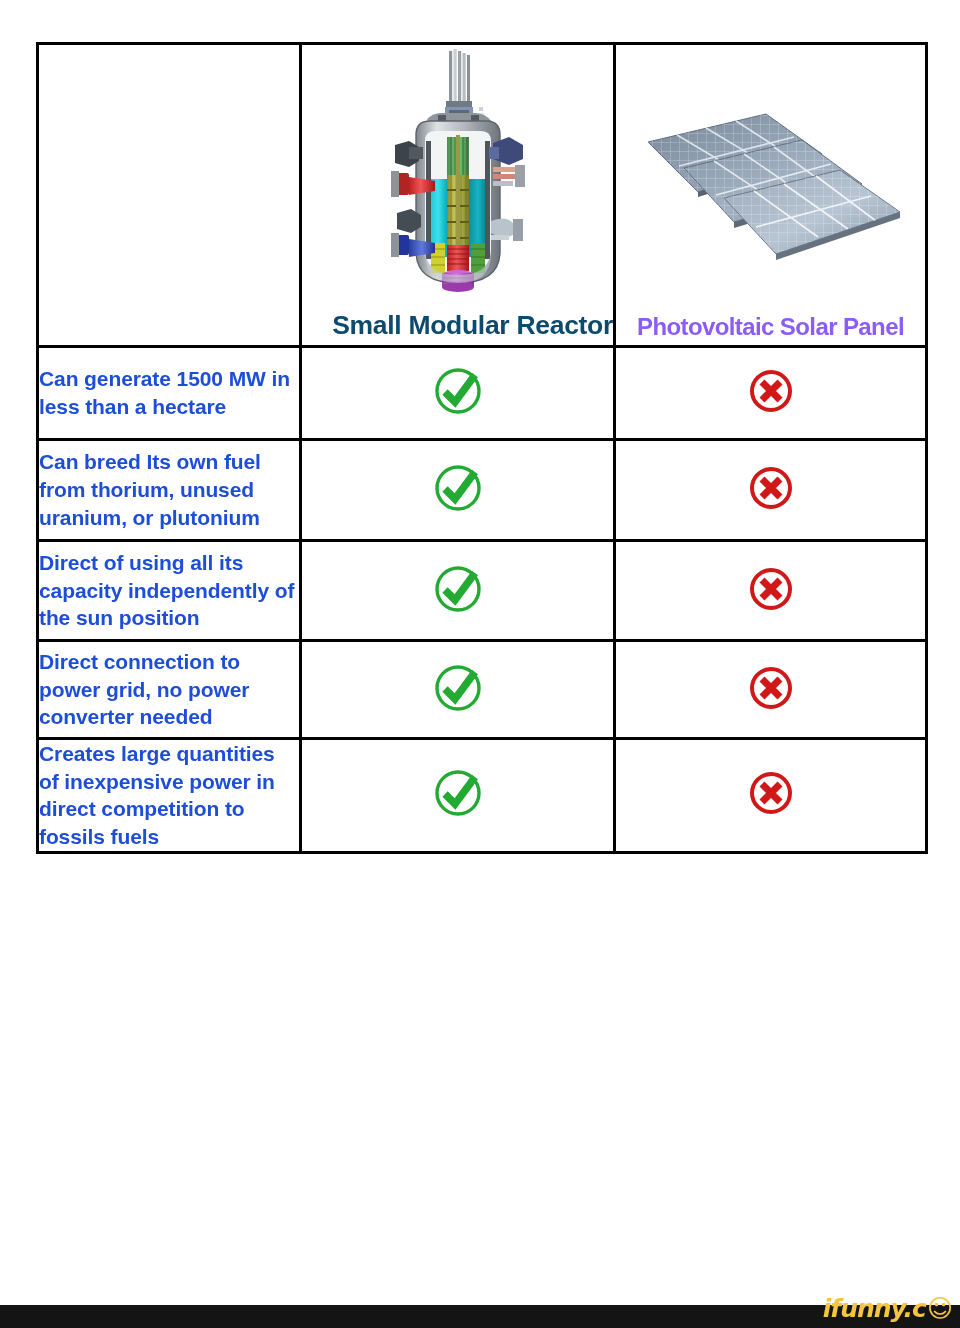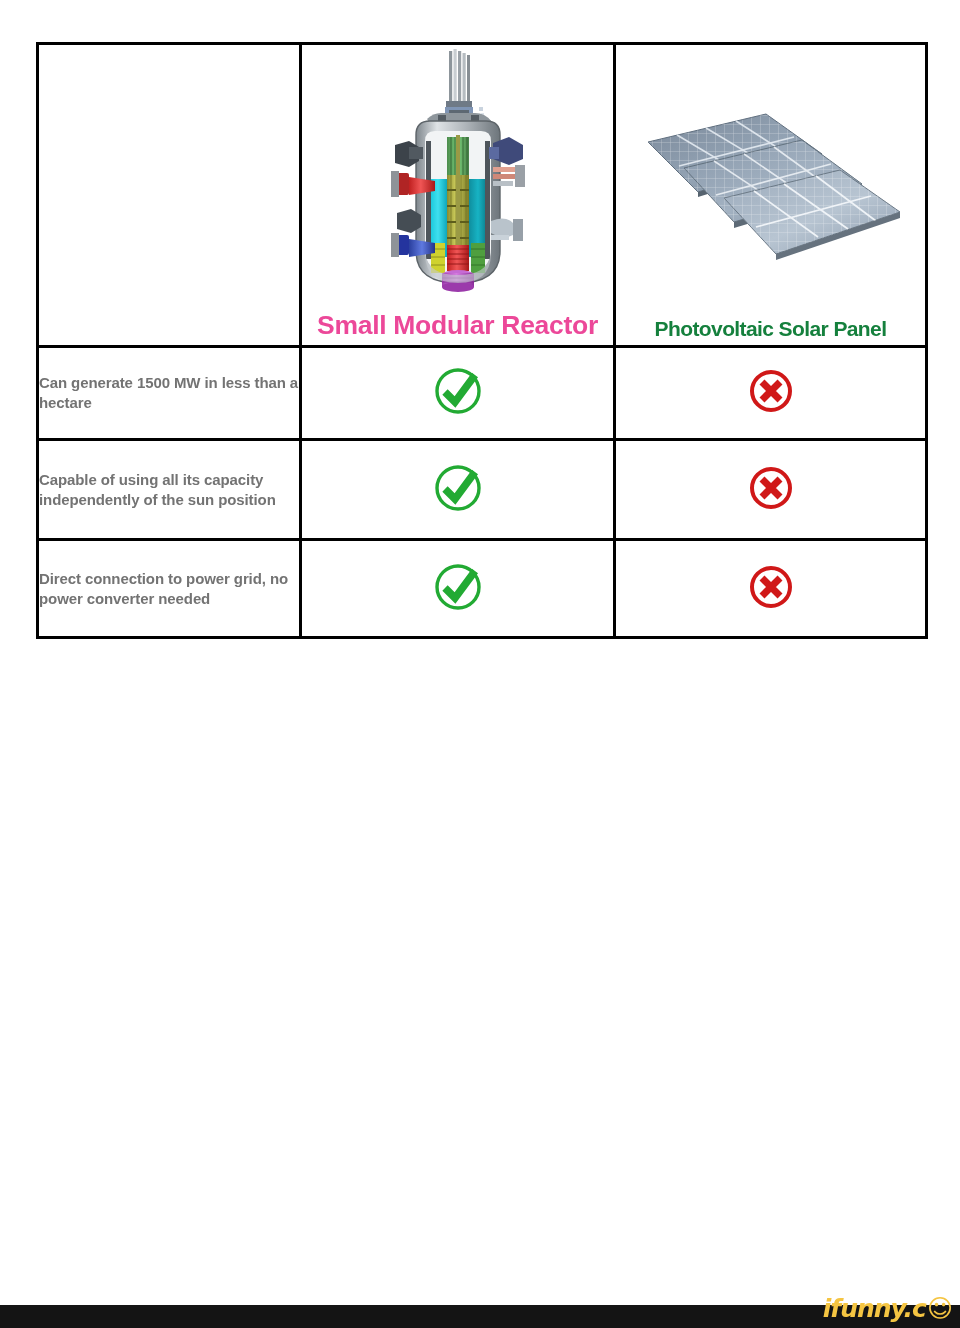--- a/index.html
+++ b/index.html
@@ -54,28 +54,28 @@
   }
   .hdr-label {
     position: absolute;
     left: 0; right: 0; bottom: 4px;
     text-align: center;
     font-size: 26.5px;
     font-weight: bold;
     letter-spacing: -0.3px;
     white-space: nowrap;
   }
-  .hdr-label.smr { color: #ec4899; }
-  .hdr-label.pv  { color: #15803d; font-size: 21px; letter-spacing: -0.6px; }
+  .hdr-label.smr { color: #0c4a6e; text-align: right; }
+  .hdr-label.pv  { color: #8b5cf6; font-size: 24px; letter-spacing: -0.6px; }
 
   
   .feature-cell {
-    font-size: 15px;
+    font-size: 21px;
     font-weight: bold;
-    color: #737373;
+    color: #1d4ed8;
     line-height: 1.32;
     padding: 4px 8px 4px 6px;
     letter-spacing: -0.1px;
   }
 
   
   .mark-cell { text-align: center; }
   .mark { display: inline-block; line-height: 0; }
 
   
@@ -377,42 +377,64 @@
         <td class="feature-cell">Can generate 1500 MW in less than a hectare</td>
         <td class="mark-cell"><span class="mark"><svg width="52" height="52" viewBox="0 0 52 52" xmlns="http://www.w3.org/2000/svg">
               <circle cx="26" cy="26" r="21" fill="none" stroke="#22aa33" stroke-width="3.4"></circle>
               <path d="M13 27 L23 37 L43 10" fill="none" stroke="#22aa33" stroke-width="7.5" stroke-linecap="butt" stroke-linejoin="miter"></path>
             </svg></span></td>
         <td class="mark-cell"><span class="mark"><svg width="48" height="48" viewBox="0 0 48 48" xmlns="http://www.w3.org/2000/svg">
               <circle cx="24" cy="24" r="19" fill="none" stroke="#d01818" stroke-width="4"></circle>
               <path d="M15 15 L33 33 M33 15 L15 33" stroke="#d01818" stroke-width="7" stroke-linecap="butt"></path>
             </svg></span></td>
       </tr>
+      <tr style="height: 101px;">
+        <td class="feature-cell">Can breed Its own fuel from thorium, unused uranium, or plutonium</td>
+        <td class="mark-cell"><span class="mark"><svg width="52" height="52" viewBox="0 0 52 52" xmlns="http://www.w3.org/2000/svg">
+              <circle cx="26" cy="26" r="21" fill="none" stroke="#22aa33" stroke-width="3.4"></circle>
+              <path d="M13 27 L23 37 L43 10" fill="none" stroke="#22aa33" stroke-width="7.5" stroke-linecap="butt" stroke-linejoin="miter"></path>
+            </svg></span></td>
+        <td class="mark-cell"><span class="mark"><svg width="48" height="48" viewBox="0 0 48 48" xmlns="http://www.w3.org/2000/svg">
+              <circle cx="24" cy="24" r="19" fill="none" stroke="#d01818" stroke-width="4"></circle>
+              <path d="M15 15 L33 33 M33 15 L15 33" stroke="#d01818" stroke-width="7" stroke-linecap="butt"></path>
+            </svg></span></td>
+      </tr>
       <tr style="height: 100px;">
-        <td class="feature-cell">Capable of using all its capacity independently of the sun position</td>
+        <td class="feature-cell">Direct of using all its capacity independently of the sun position</td>
         <td class="mark-cell"><span class="mark"><svg width="52" height="52" viewBox="0 0 52 52" xmlns="http://www.w3.org/2000/svg">
               <circle cx="26" cy="26" r="21" fill="none" stroke="#22aa33" stroke-width="3.4"></circle>
               <path d="M13 27 L23 37 L43 10" fill="none" stroke="#22aa33" stroke-width="7.5" stroke-linecap="butt" stroke-linejoin="miter"></path>
             </svg></span></td>
         <td class="mark-cell"><span class="mark"><svg width="48" height="48" viewBox="0 0 48 48" xmlns="http://www.w3.org/2000/svg">
               <circle cx="24" cy="24" r="19" fill="none" stroke="#d01818" stroke-width="4"></circle>
               <path d="M15 15 L33 33 M33 15 L15 33" stroke="#d01818" stroke-width="7" stroke-linecap="butt"></path>
             </svg></span></td>
       </tr>
       <tr style="height: 98px;">
         <td class="feature-cell">Direct connection to power grid, no power converter needed</td>
         <td class="mark-cell"><span class="mark"><svg width="52" height="52" viewBox="0 0 52 52" xmlns="http://www.w3.org/2000/svg">
               <circle cx="26" cy="26" r="21" fill="none" stroke="#22aa33" stroke-width="3.4"></circle>
               <path d="M13 27 L23 37 L43 10" fill="none" stroke="#22aa33" stroke-width="7.5" stroke-linecap="butt" stroke-linejoin="miter"></path>
             </svg></span></td>
         <td class="mark-cell"><span class="mark"><svg width="48" height="48" viewBox="0 0 48 48" xmlns="http://www.w3.org/2000/svg">
               <circle cx="24" cy="24" r="19" fill="none" stroke="#d01818" stroke-width="4"></circle>
               <path d="M15 15 L33 33 M33 15 L15 33" stroke="#d01818" stroke-width="7" stroke-linecap="butt"></path>
             </svg></span></td>
       </tr>
+      <tr style="height: 108px;">
+        <td class="feature-cell">Creates large quantities of inexpensive power in direct competition to fossils fuels</td>
+        <td class="mark-cell"><span class="mark"><svg width="52" height="52" viewBox="0 0 52 52" xmlns="http://www.w3.org/2000/svg">
+              <circle cx="26" cy="26" r="21" fill="none" stroke="#22aa33" stroke-width="3.4"></circle>
+              <path d="M13 27 L23 37 L43 10" fill="none" stroke="#22aa33" stroke-width="7.5" stroke-linecap="butt" stroke-linejoin="miter"></path>
+            </svg></span></td>
+        <td class="mark-cell"><span class="mark"><svg width="48" height="48" viewBox="0 0 48 48" xmlns="http://www.w3.org/2000/svg">
+              <circle cx="24" cy="24" r="19" fill="none" stroke="#d01818" stroke-width="4"></circle>
+              <path d="M15 15 L33 33 M33 15 L15 33" stroke="#d01818" stroke-width="7" stroke-linecap="butt"></path>
+            </svg></span></td>
+      </tr>
     </tbody>
 </table>
 
 <div id="watermark-bar"></div>
 <div id="watermark">
   <span>ifunny.c</span>
     <span class="smiley">☺</span>
 </div>
 
 </body></html>

